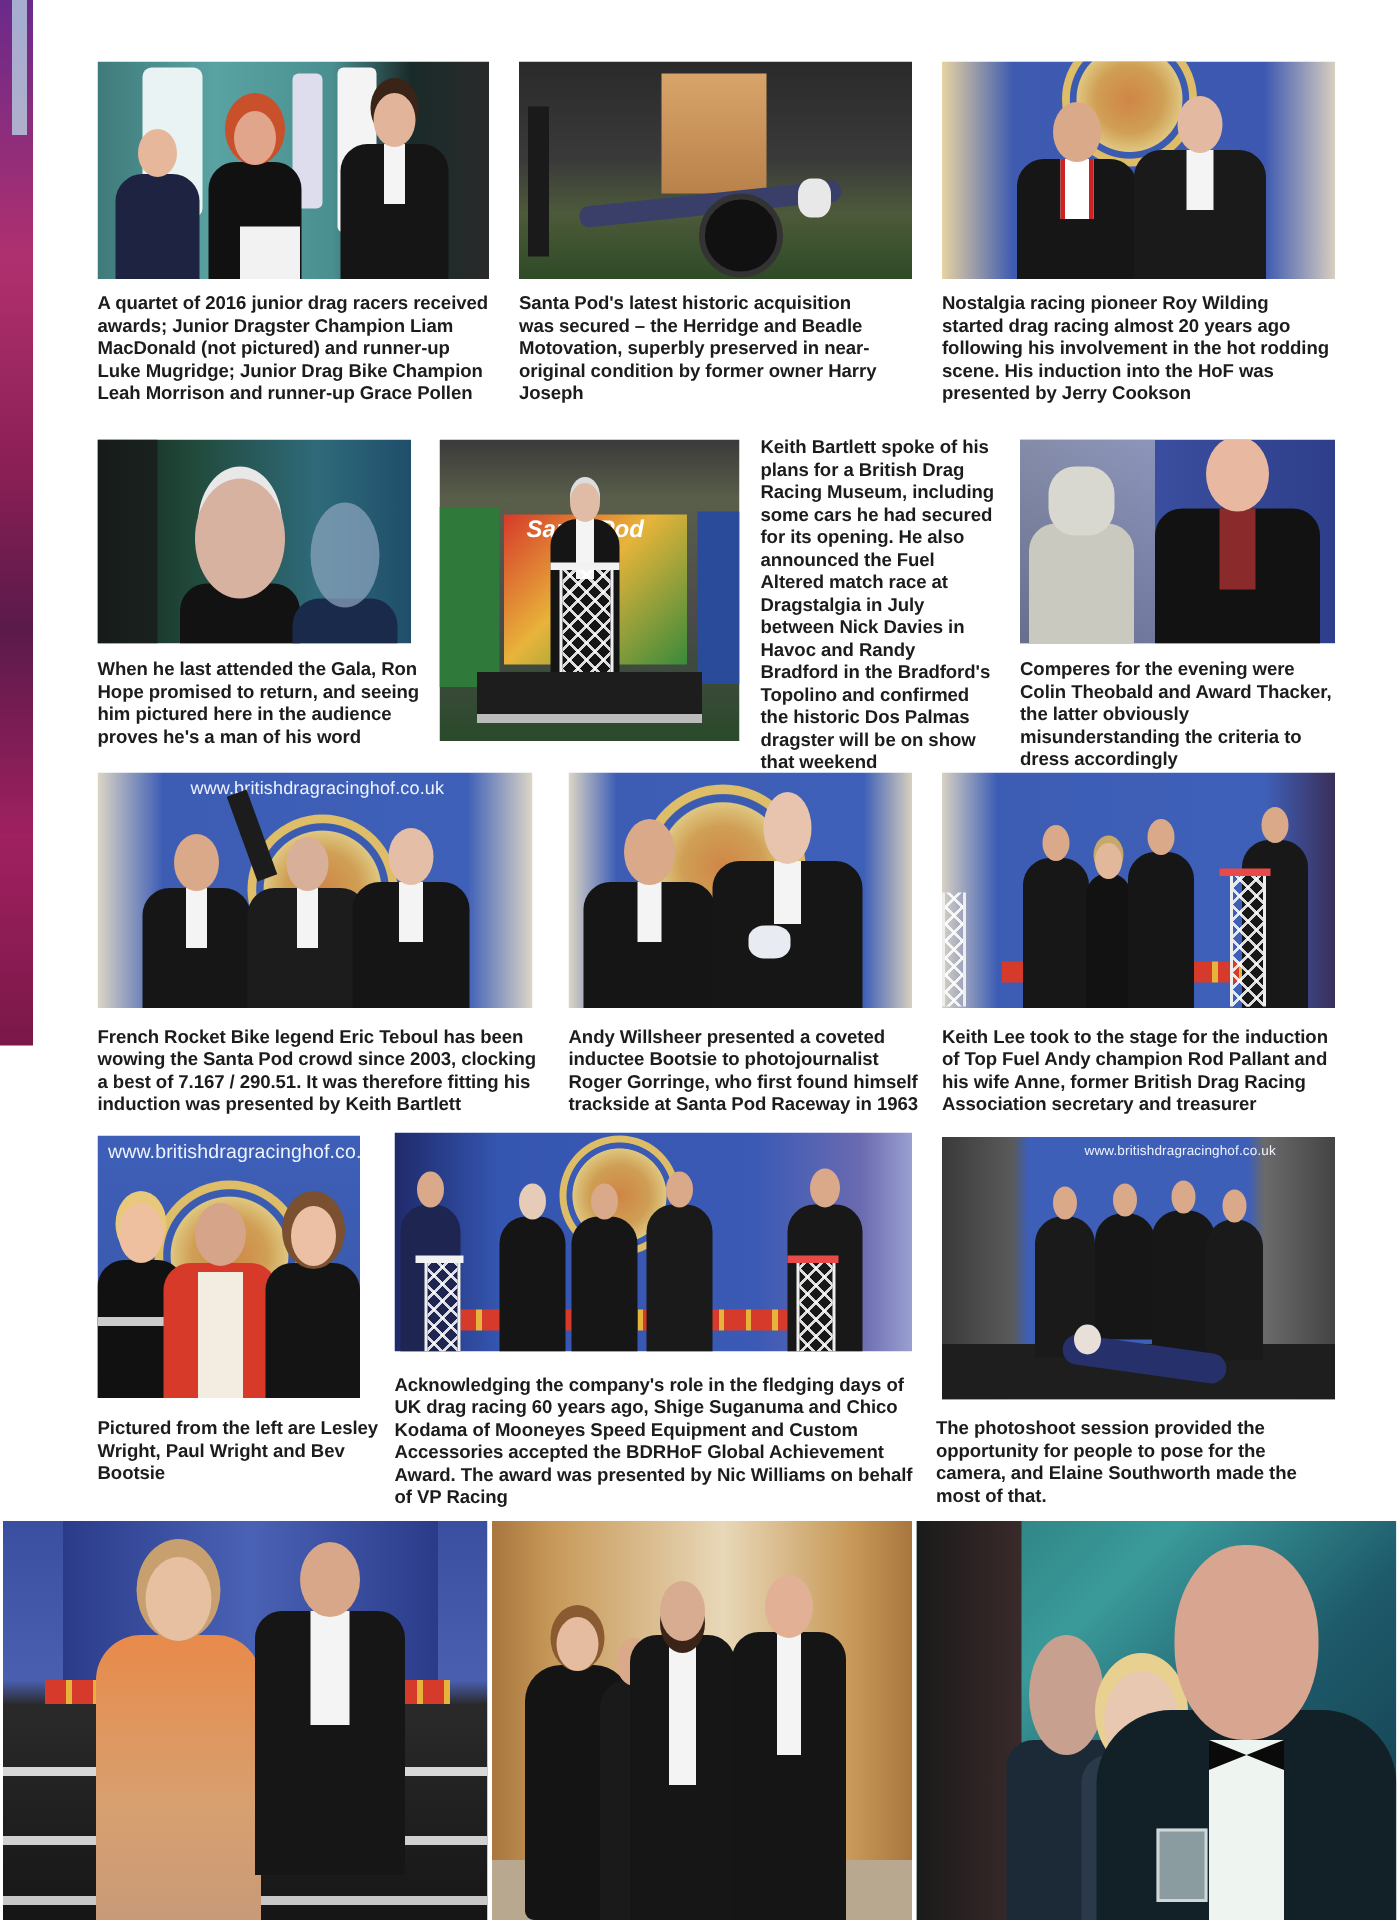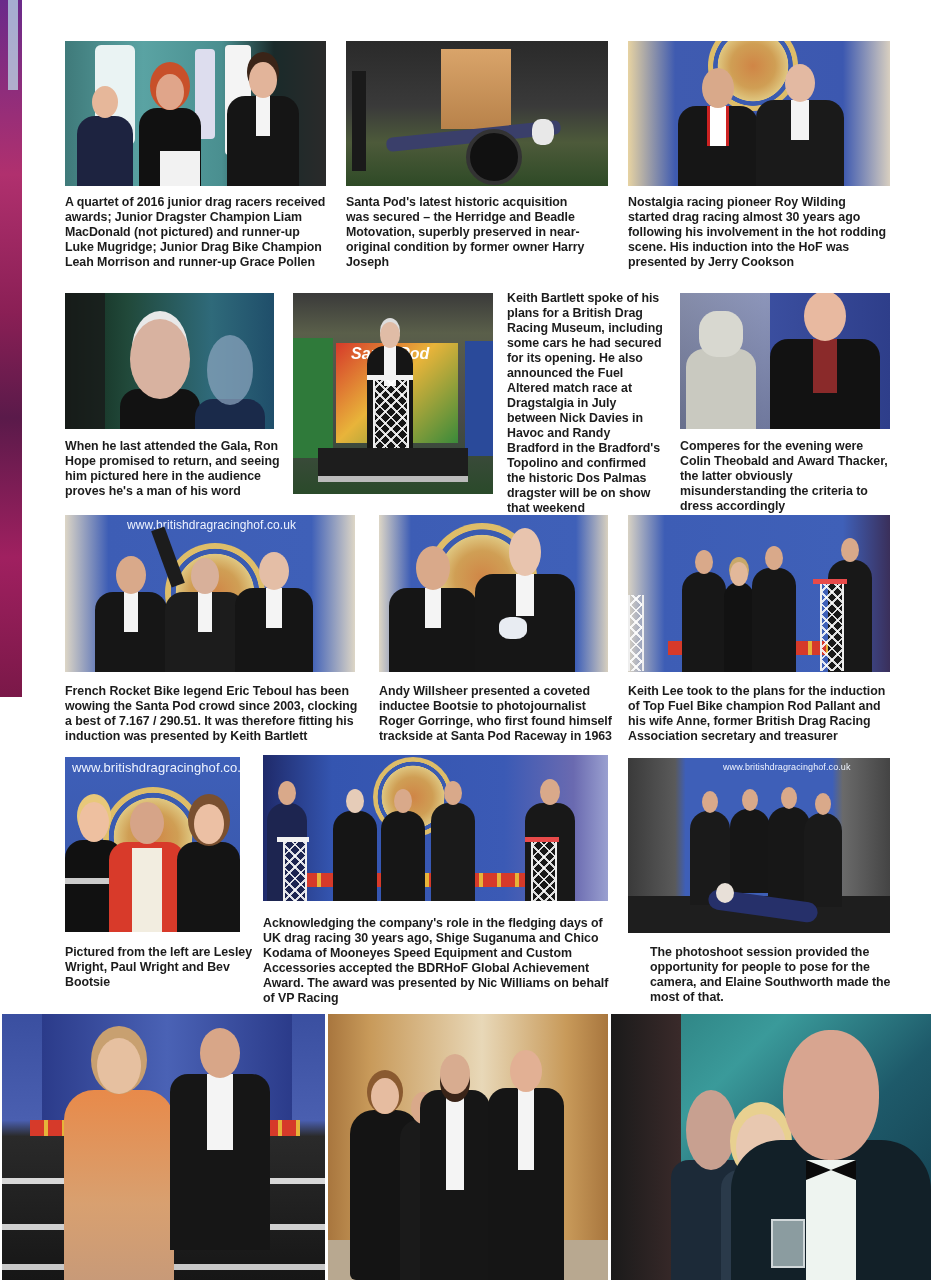--- a/index.html
+++ b/index.html
@@ -104,21 +104,21 @@
     </div>
   <div class="person" style="left:128px;width:88px;height:122px;">
       <div class="body" style="height:86px;background:#1a1a1a;"></div>
       <div class="shirt" style="bottom:46px;width:18px;height:40px;"></div>
       <div class="head" style="bottom:84px;width:30px;height:38px;background:#e3b9a2;"></div>
     </div>
 </div>
 
 <p class="caption" style="left:65px;top:195px;width:262px;">A quartet of 2016 junior drag racers received awards; Junior Dragster Champion Liam MacDonald (not pictured) and runner-up Luke Mugridge; Junior Drag Bike Champion Leah Morrison and runner-up Grace Pollen</p>
 <p class="caption" style="left:346px;top:195px;width:240px;">Santa Pod's latest historic acquisition was secured – the Herridge and Beadle Motovation, superbly preserved in near-original condition by former owner Harry Joseph</p>
-<p class="caption" style="left:628px;top:195px;width:262px;">Nostalgia racing pioneer Roy Wilding started drag racing almost 30 years ago following his involvement in the hot rodding scene. His induction into the HoF was presented by Jerry Cookson</p>
+<p class="caption" style="left:628px;top:195px;width:262px;">Nostalgia racing pioneer Roy Wilding started drag racing almost 20 years ago following his involvement in the hot rodding scene. His induction into the HoF was presented by Jerry Cookson</p>
 
 <div class="photo" style="left:65px;top:293px;width:209px;height:136px;">
   <div class="bg" style="background:linear-gradient(90deg,#0f2418 0%,#21493a 30%,#2f6a7a 70%,#1f4e6a 100%);"></div>
   <div class="person" style="left:55px;width:80px;height:120px;">
       <div class="body" style="height:40px;background:#121212;"></div>
       <div class="head" style="bottom:30px;width:60px;height:80px;background:#d8b2a0;box-shadow:0 -10px 0 -2px #e8e8e8;"></div>
     </div>
   <div class="person" style="left:130px;width:70px;height:110px;">
       <div class="body" style="height:30px;background:#1a2a4a;"></div>
       <div class="head" style="bottom:24px;width:46px;height:70px;background:#8fa7c0;opacity:.7;"></div>
@@ -218,21 +218,21 @@
       <div class="body" style="height:112px;background:#181818;"></div>
       <div class="head" style="bottom:110px;width:18px;height:24px;"></div>
     </div>
   <div class="lectern" style="left:192px;top:68px;width:20px;height:88px;"></div>
   <div class="lectern-top" style="left:185px;top:64px;width:34px;background:#e84a4a;"></div>
   <div class="lectern" style="left:0px;top:80px;width:12px;height:76px;"></div>
 </div>
 
 <p class="caption" style="left:65px;top:684px;width:295px;">French Rocket Bike legend Eric Teboul has been wowing the Santa Pod crowd since 2003, clocking a best of 7.167 / 290.51. It was therefore fitting his induction was presented by Keith Bartlett</p>
 <p class="caption" style="left:379px;top:684px;width:235px;">Andy Willsheer presented a coveted inductee Bootsie to photojournalist Roger Gorringe, who first found himself trackside at Santa Pod Raceway in 1963</p>
-<p class="caption" style="left:628px;top:684px;width:265px;">Keith Lee took to the plans for the induction of Top Fuel Bike champion Rod Pallant and his wife Anne, former British Drag Racing Association secretary and treasurer</p>
+<p class="caption" style="left:628px;top:684px;width:265px;">Keith Lee took to the stage for the induction of Top Fuel Andy champion Rod Pallant and his wife Anne, former British Drag Racing Association secretary and treasurer</p>
 
 <div class="photo" style="left:65px;top:757px;width:175px;height:175px;">
   <div class="bg" style="background:linear-gradient(180deg,#3e5fb8 0%,#3b5aaf 60%,#2e4a9a 100%);"></div>
   <div class="banner-text" style="left:7px;top:3px;font-size:13px;">www.britishdragracinghof.co.uk</div>
   <div class="emblem" style="left:38px;top:30px;width:100px;height:100px;"></div>
   <div class="person" style="left:0;width:58px;height:148px;">
       <div class="body" style="height:92px;background:#111;"></div>
       <div style="position:absolute;left:0;right:0;bottom:48px;height:6px;background:#ccc;"></div>
       <div class="head" style="bottom:90px;width:30px;height:40px;background:#eec0a0;box-shadow:0 -6px 0 2px #e8c87a;"></div>
     </div>
@@ -295,22 +295,22 @@
     </div>
   <div class="person" style="left:176px;bottom:26px;width:38px;height:122px;">
       <div class="body" style="height:94px;background:#1a1a1a;"></div>
       <div class="head" style="bottom:92px;width:16px;height:22px;"></div>
     </div>
   <div style="position:absolute;left:80px;top:138px;width:110px;height:20px;background:#26306a;border-radius:10px;transform:rotate(8deg);"></div>
   <div style="position:absolute;left:88px;top:125px;width:18px;height:20px;background:#e8e0d8;border-radius:50%;"></div>
 </div>
 
 <p class="caption" style="left:65px;top:945px;width:190px;">Pictured from the left are Lesley Wright, Paul Wright and Bev Bootsie</p>
-<p class="caption" style="left:263px;top:916px;width:350px;">Acknowledging the company's role in the fledging days of UK drag racing 30 years ago, Shige Suganuma and Chico Kodama of Mooneyes Speed Equipment and Custom Accessories accepted the BDRHoF Global Achievement Award. The award was presented by Nic Williams on behalf of VP Racing</p>
-<p class="caption" style="left:650px;top:945px;width:265px;">The photoshoot session provided the opportunity for people to pose for the camera, and Elaine Southworth made the most of that.</p>
+<p class="caption" style="left:263px;top:916px;width:350px;">Acknowledging the company's role in the fledging days of UK drag racing 60 years ago, Shige Suganuma and Chico Kodama of Mooneyes Speed Equipment and Custom Accessories accepted the BDRHoF Global Achievement Award. The award was presented by Nic Williams on behalf of VP Racing</p>
+<p class="caption" style="left:624px;top:945px;width:265px;">The photoshoot session provided the opportunity for people to pose for the camera, and Elaine Southworth made the most of that.</p>
 
 <div class="photo" style="left:2px;top:1014px;width:323px;height:266px;">
   <div class="bg" style="background:linear-gradient(180deg,#3a4fa0 0%,#4a5fb0 40%,#2a2a2a 46%,#161616 100%);"></div>
   <div style="position:absolute;left:40px;top:0;width:250px;height:120px;background:linear-gradient(90deg,#2b3b8a,#4a62b5,#2b3b8a);"></div>
   <div class="stars" style="left:28px;top:106px;width:270px;height:16px;"></div>
   <div style="position:absolute;left:0;top:164px;width:323px;height:6px;background:#d8d8d8;"></div>
   <div style="position:absolute;left:0;top:210px;width:323px;height:6px;background:#d0d0d0;"></div>
   <div style="position:absolute;left:0;top:250px;width:323px;height:6px;background:#c8c8c8;"></div>
   <div class="person" style="left:62px;width:110px;height:246px;">
       <div class="body" style="height:190px;background:linear-gradient(180deg,#e88a4a,#d8a070 60%,#c89a78);border-radius:30px 30px 0 0;"></div>

